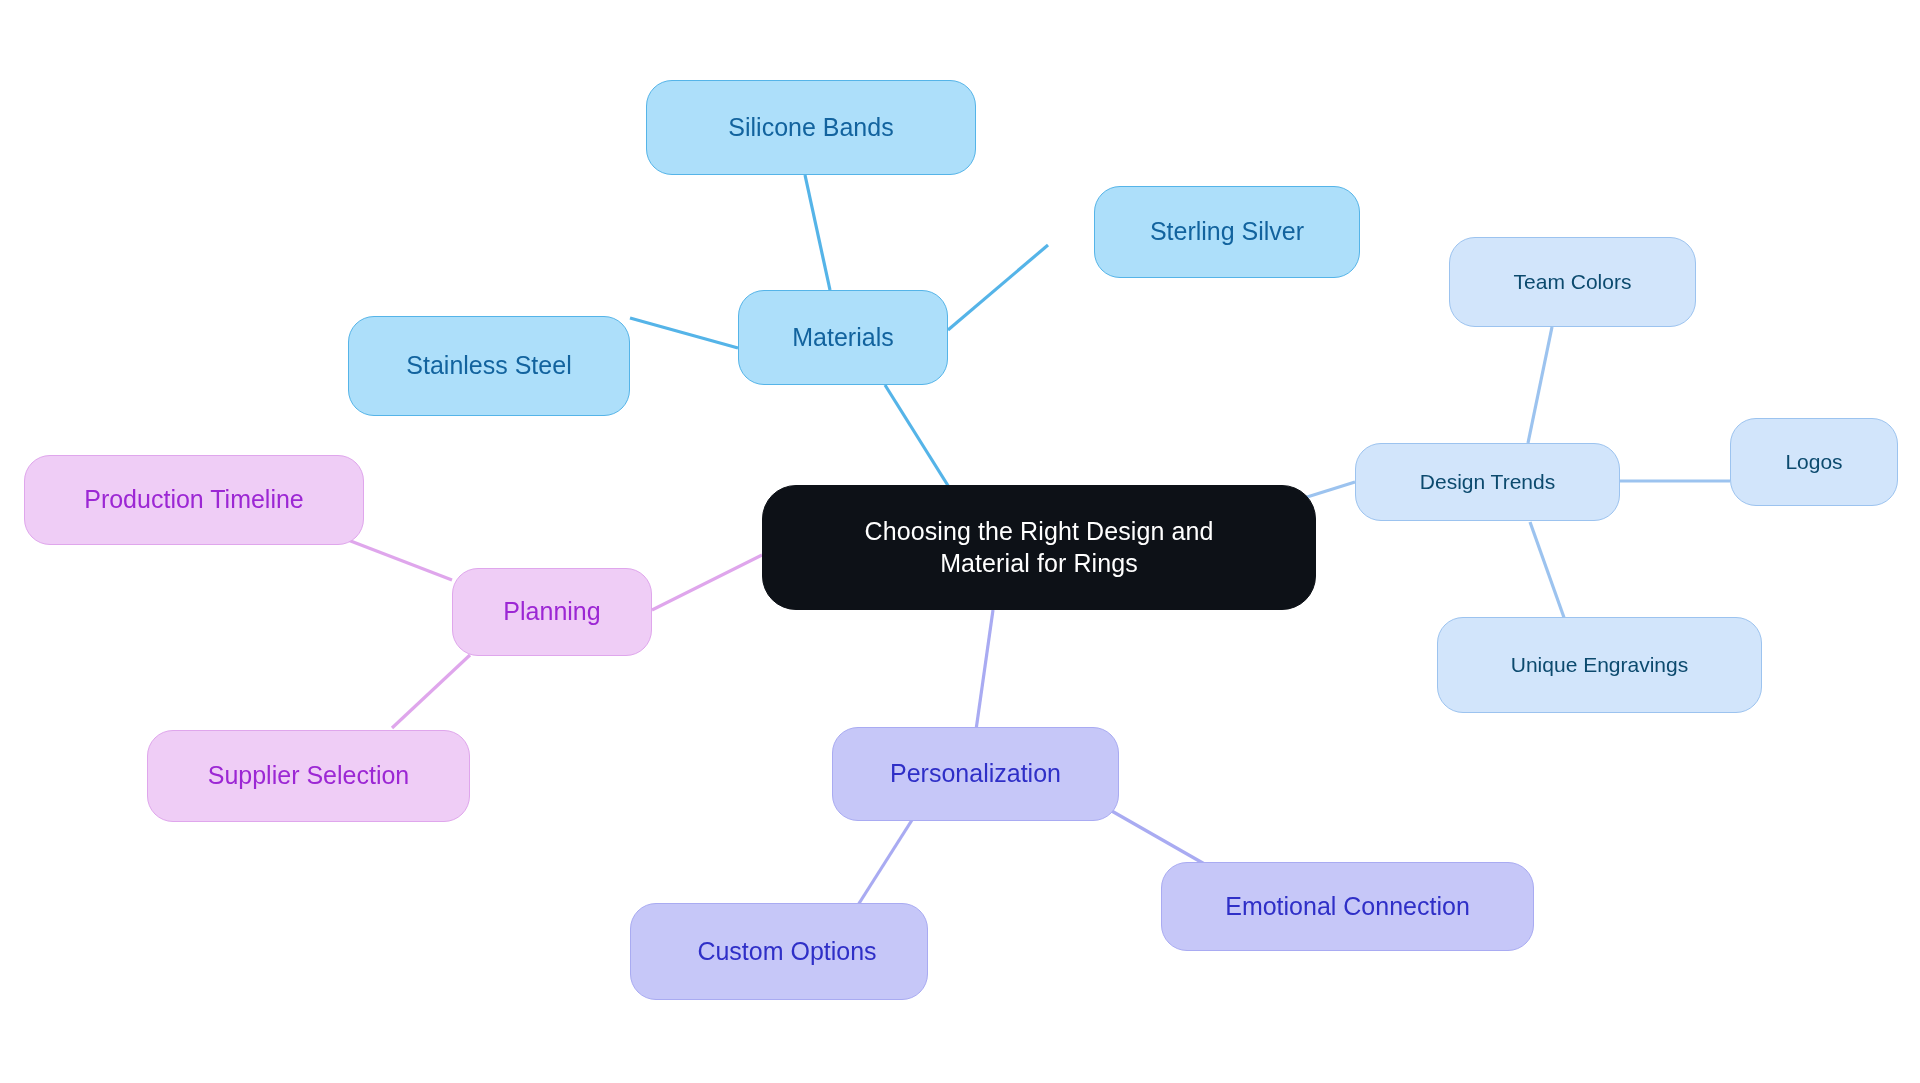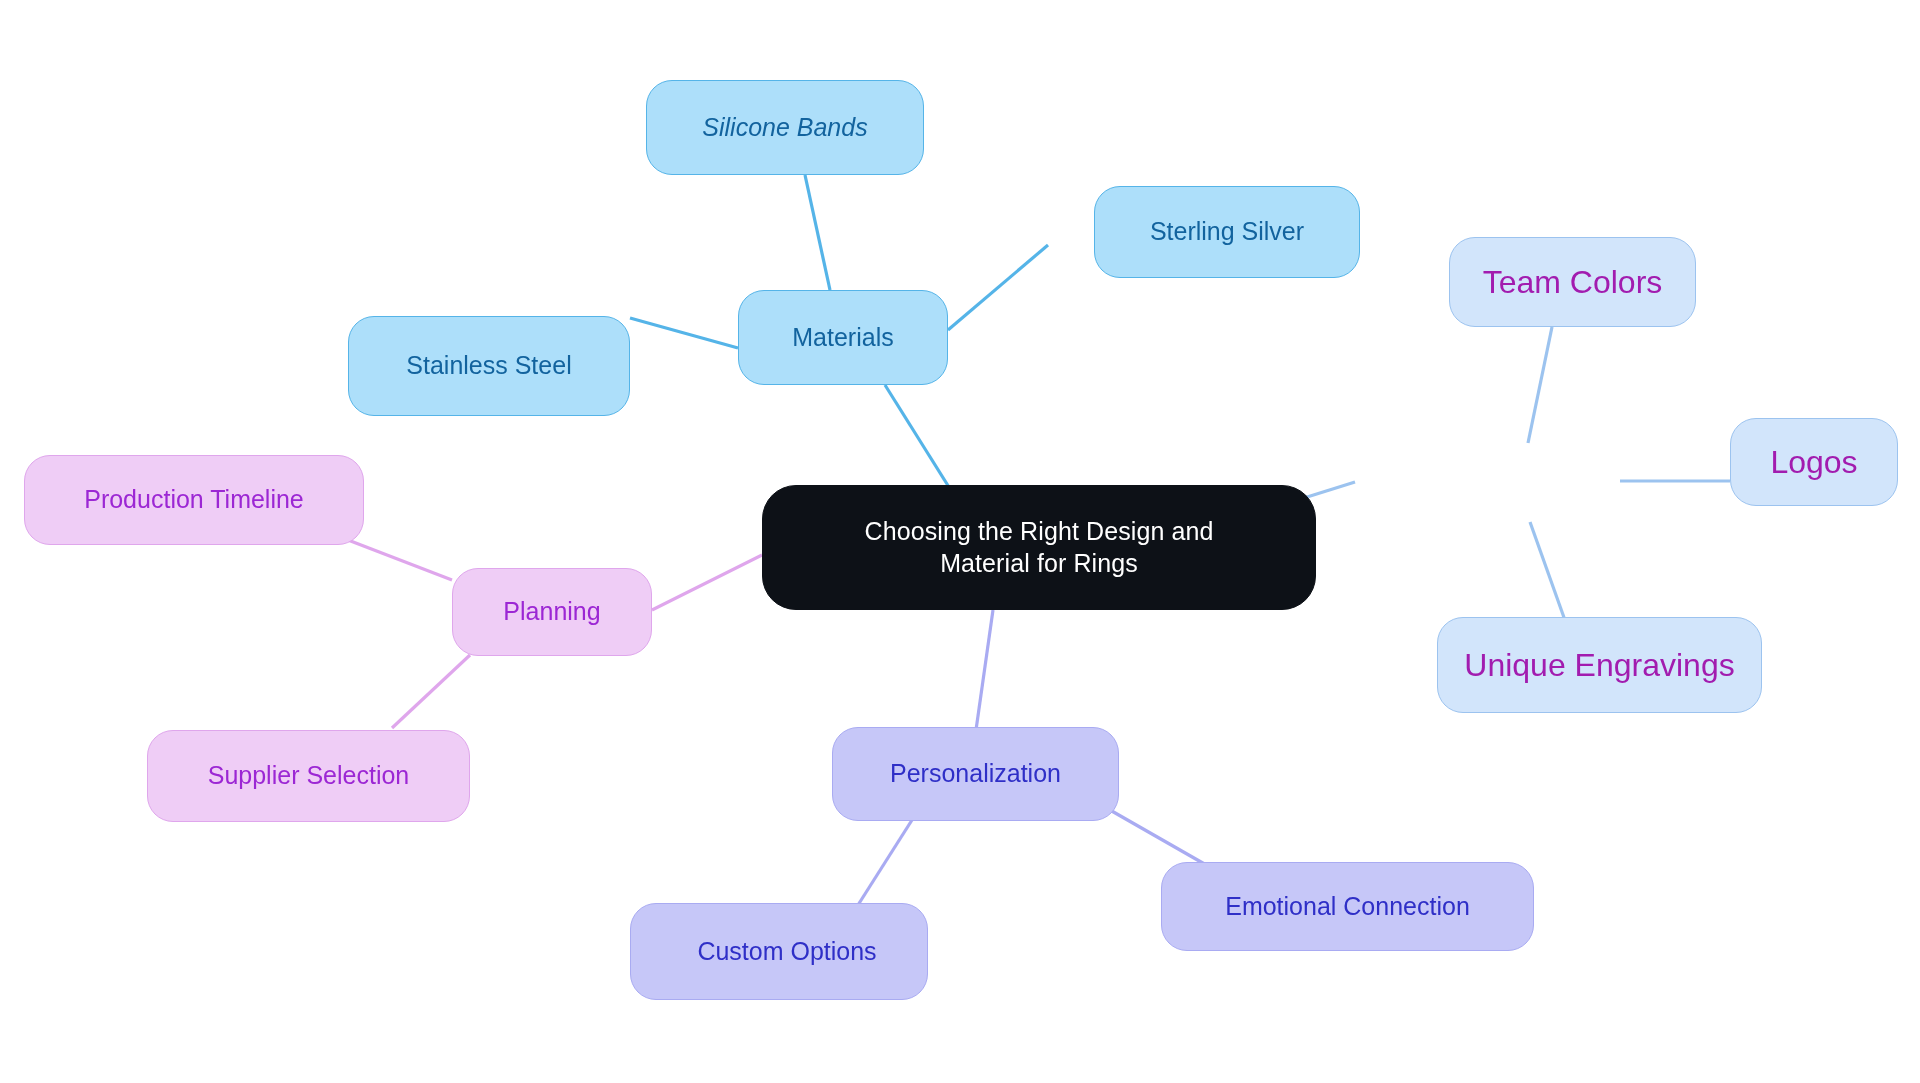--- a/index.html
+++ b/index.html
@@ -59,22 +59,22 @@
   .node-blue {
     background: #addffa;
     border-color: #55b4e8;
     color: #12639e;
     font-size: 25px;
   }
 
   .node-lightblue {
     background: #d2e5fb;
     border-color: #9cc3ef;
-    color: #a21caf;
-    font-size: 32px;
+    color: #0c4a6e;
+    font-size: 21px;
   }
 
   .node-violet {
     background: #c6c7f8;
     border-color: #a9abf2;
     color: #2f2fc7;
     font-size: 25px;
   }
 
   .node-pink {
@@ -118,26 +118,27 @@
     <line x1="452" y1="580" x2="348" y2="540" stroke="#dfa6ec" stroke-width="3.2"></line>
 
     <line x1="470" y1="655" x2="392" y2="728" stroke="#dfa6ec" stroke-width="3.2"></line>
   </svg>
 
   <div class="node node-root" style="left:762px; top:485px; width:554px; height:125px;">Choosing the Right Design and
 Material for Rings</div>
 
   <div class="node node-blue" style="left:738px; top:290px; width:210px; height:95px;">Materials</div>
 
-  <div class="node node-blue" style="left:646px; top:80px; width:278px; height:95px;font-style:italic;">Silicone Bands</div>
+  <div class="node node-blue" style="left:646px; top:80px; width:330px; height:95px;">Silicone Bands</div>
 
   <div class="node node-blue" style="left:1048px; top:186px; width:266px; height:92px;margin-left:46px;">Sterling Silver</div>
 
   <div class="node node-blue" style="left:348px; top:272px; width:282px; height:100px;margin-top:44px;">Stainless Steel</div>
 
+  <div class="node node-lightblue" style="left:1355px; top:443px; width:265px; height:78px;">Design Trends</div>
 
   <div class="node node-lightblue" style="left:1449px; top:237px; width:247px; height:90px;">Team Colors</div>
 
   <div class="node node-lightblue" style="left:1730px; top:418px; width:168px; height:88px;">Logos</div>
 
   <div class="node node-lightblue" style="left:1437px; top:617px; width:325px; height:96px;">Unique Engravings</div>
 
   <div class="node node-violet" style="left:832px; top:727px; width:287px; height:94px;">Personalization</div>
 
   <div class="node node-violet" style="left:630px; top:903px; width:298px; height:97px;padding-left:16px;">Custom Options</div>

